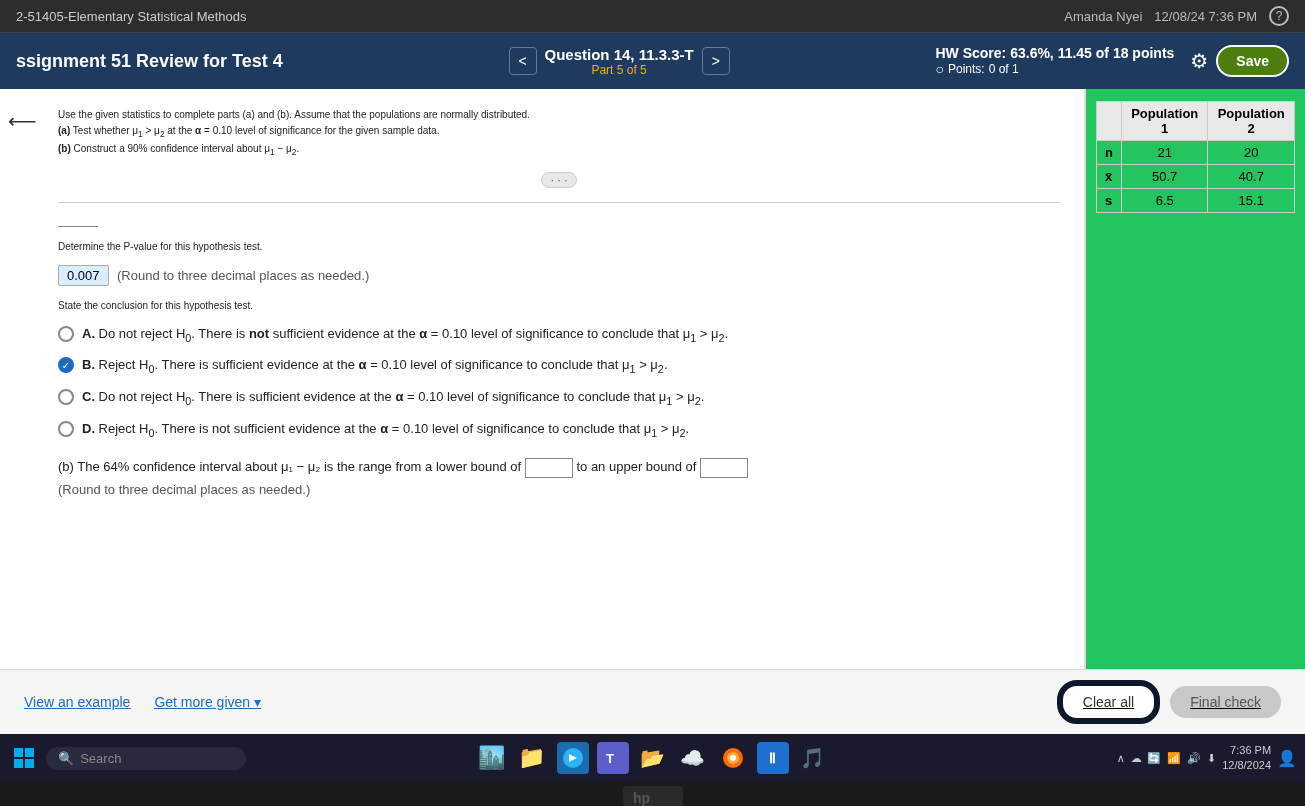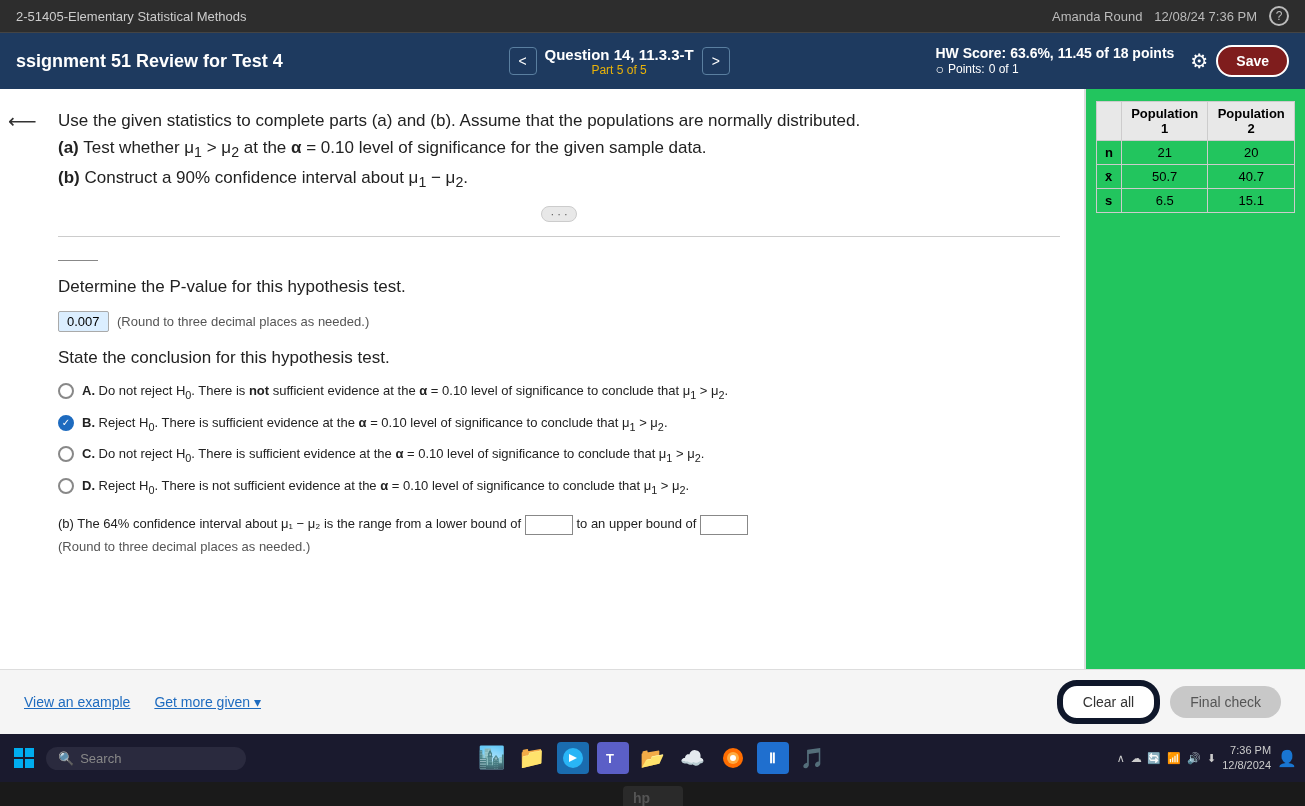--- a/index.html
+++ b/index.html
@@ -78,21 +78,21 @@
     .hw-score .points-line { display: flex; align-items: center; gap: 4px; font-size: 12px; }
     .gear-btn {
       background: none;
       border: none;
       color: #fff;
       font-size: 20px;
       cursor: pointer;
       margin-right: 8px;
     }
     .save-btn {
-      background: #7f1d1d;
+      background: #4d7c0f;
       border: 2px solid #fff;
       color: #fff;
       padding: 6px 18px;
       border-radius: 16px;
       font-size: 14px;
       font-weight: bold;
       cursor: pointer;
     }
 
     
@@ -151,21 +151,21 @@
       padding: 4px 8px;
       text-align: center;
     }
     .stats-table .row-label {
       font-weight: bold;
       text-align: left;
     }
 
     
     .problem-text {
-      font-size: 17px;
+      font-size: 10px;
       color: #222;
       line-height: 1.6;
       margin-bottom: 10px;
     }
     .problem-text .bold { font-weight: bold; }
 
     
     .pvalue-box {
       display: inline-block;
       background: #dbeeff;
@@ -232,20 +232,21 @@
     }
 
     
     .bottom-bar {
       background: #f5f5f5;
       display: flex;
       align-items: center;
       justify-content: space-between;
       padding: 10px 24px;
       border-top: 1px solid #ddd;
+      text-decoration: underline;
     }
     .bottom-links {
       display: flex;
       gap: 24px;
     }
     .bottom-link {
       color: #1e6bbf;
       font-size: 14px;
       text-decoration: underline;
       cursor: pointer;
@@ -337,21 +338,21 @@
       cursor: pointer;
       color: #555;
     }
   </style>
 </head>
 <body>
 
 <div class="top-bar">
   <span>2-51405-Elementary Statistical Methods</span>
   <div class="top-bar-right">
-    <span>Amanda Round</span>
+    <span>Amanda Nyei</span>
     <span>12/08/24 7:36 PM</span>
     <span style="border:2px solid #bbb;border-radius:50%;width:20px;height:20px;display:flex;align-items:center;justify-content:center;cursor:pointer;font-size:12px;">?</span>
   </div>
 </div>
 
 <div class="header-nav">
   <span class="assignment-title">ssignment 51 Review for Test 4</span>
 
   <div class="question-nav">
     <button class="nav-arrow">&lt;</button>

